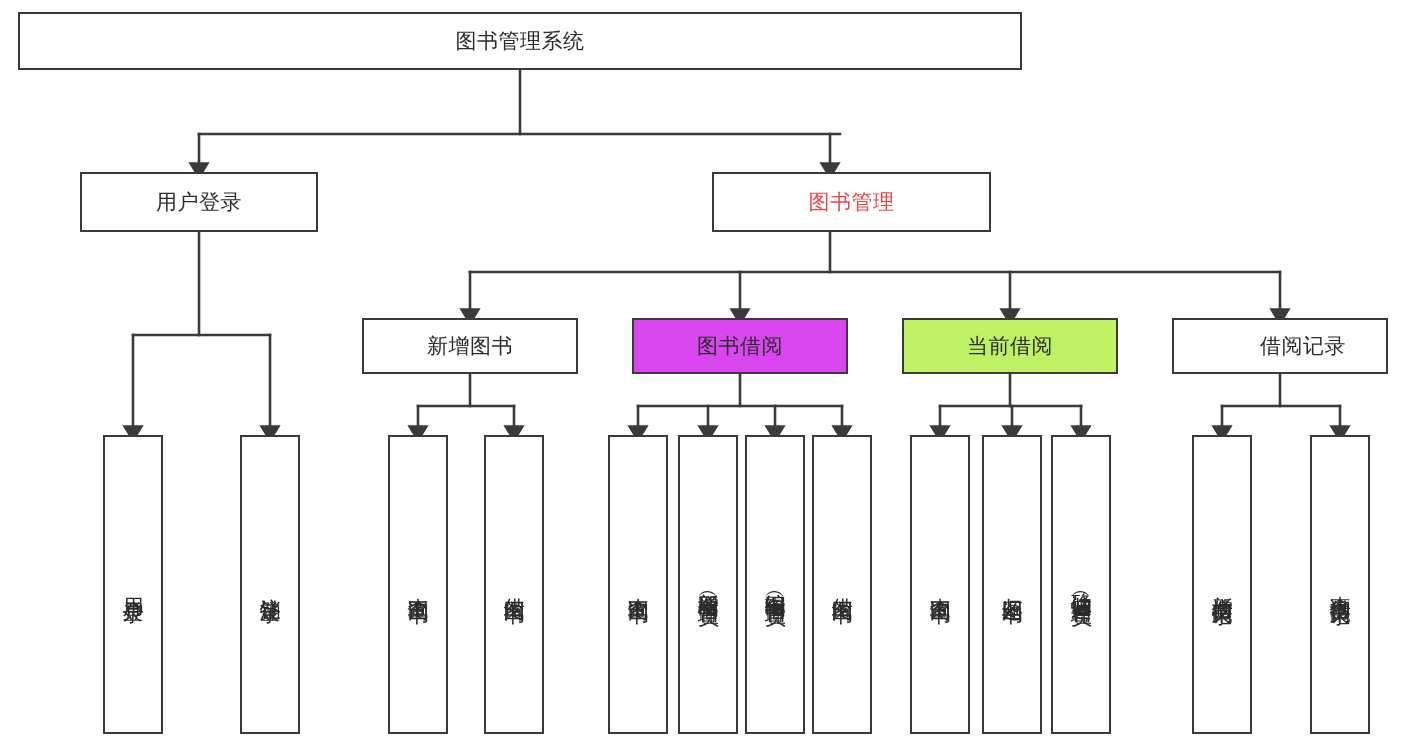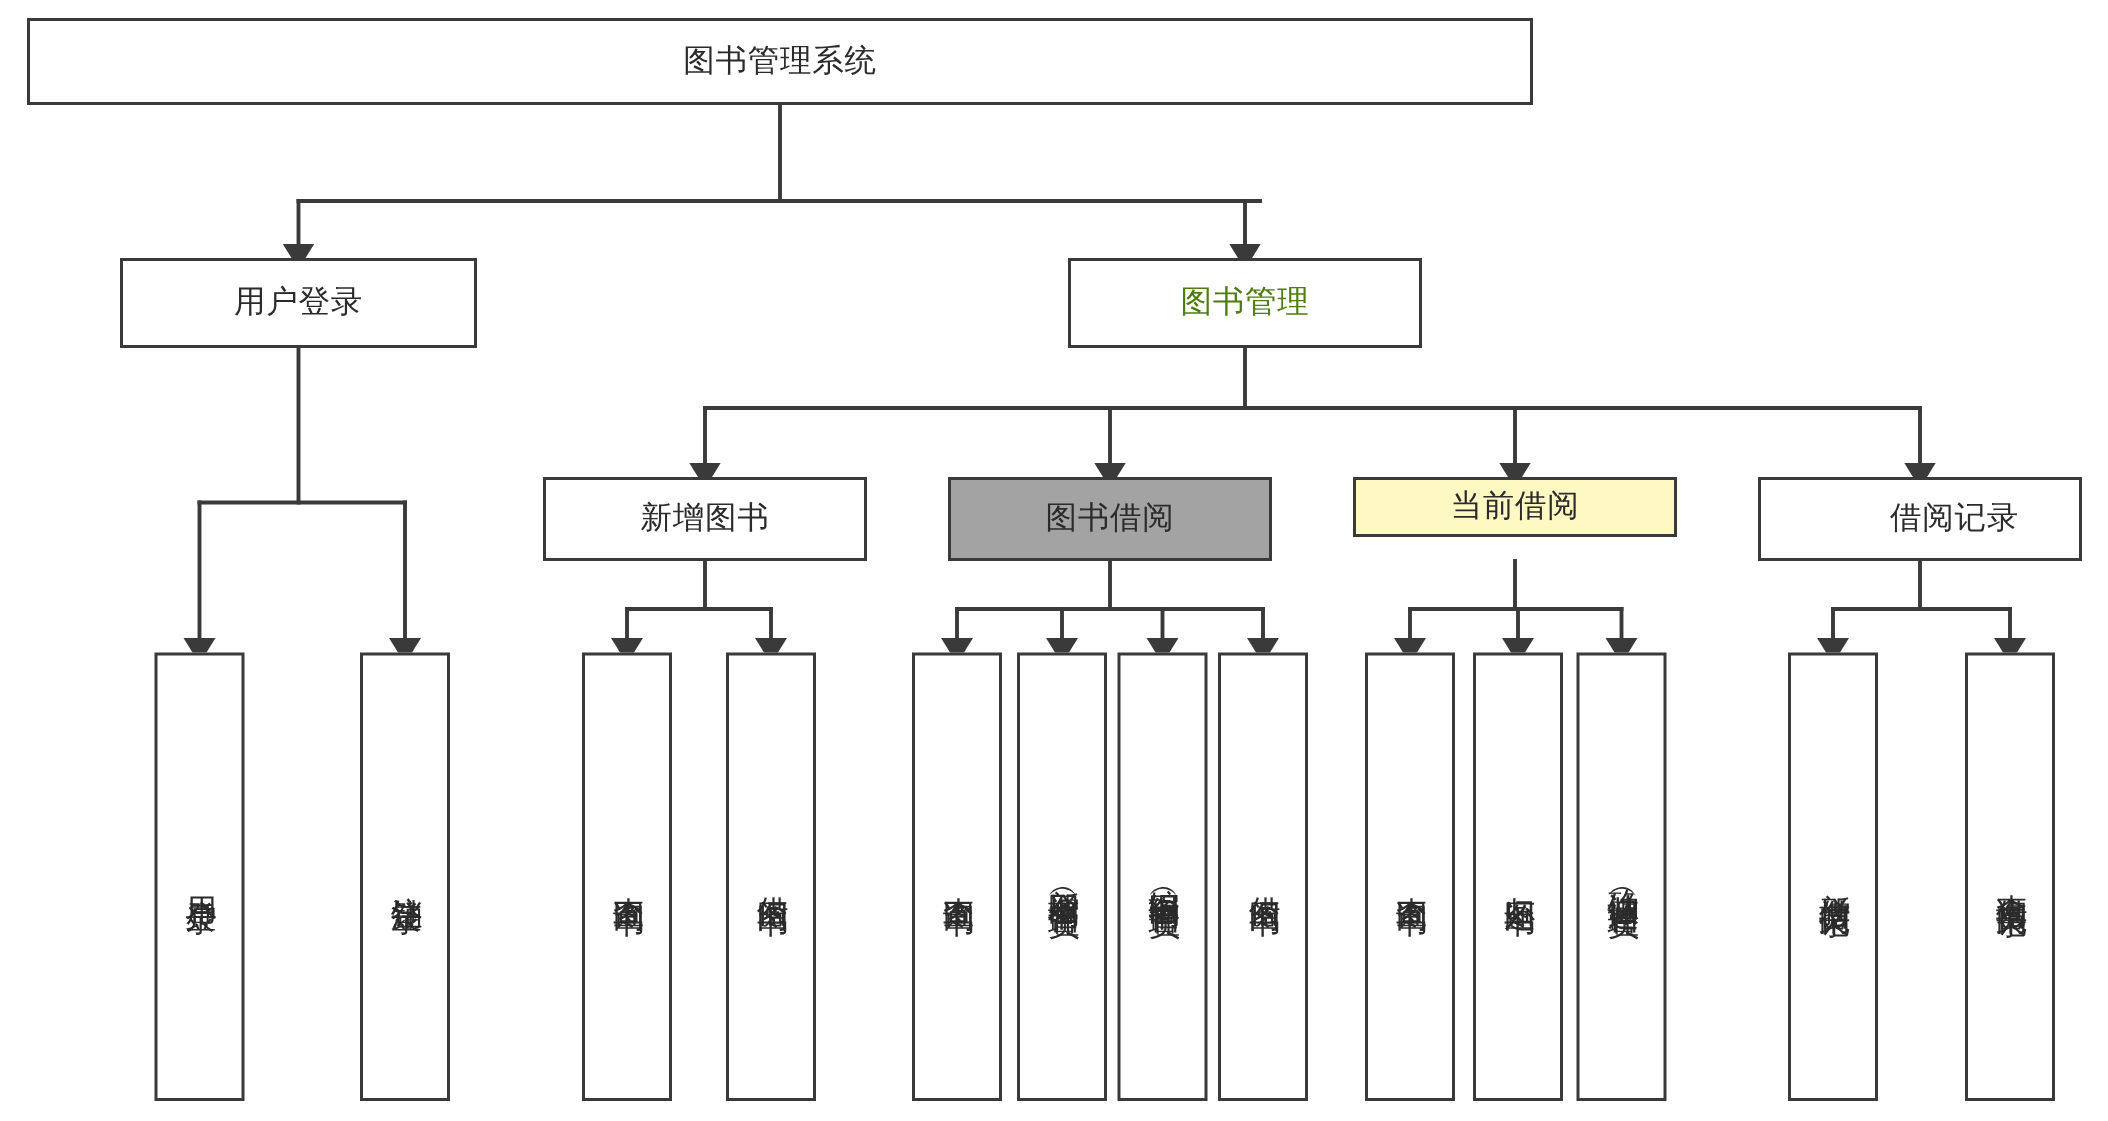--- a/index.html
+++ b/index.html
@@ -116,25 +116,25 @@
       <path d="M1280,374 L1280,406"></path>
       <path d="M1222,406 L1340,406"></path>
       <path d="M1222,406 L1222,429" marker-end="url(#arrow)"></path>
       <path d="M1340,406 L1340,429" marker-end="url(#arrow)"></path>
     </g>
   </svg>
 
   <div class="node h" style="left: 18px; top: 12px; width: 1004px; height: 58px; border-color: rgb(58, 58, 58); color: rgb(43, 43, 43); background: rgb(255, 255, 255);">图书管理系统</div>
 
   <div class="node h" style="left: 80px; top: 172px; width: 238px; height: 60px; border-color: rgb(58, 58, 58); color: rgb(43, 43, 43); background: rgb(255, 255, 255);">用户登录</div>
-  <div class="node h" style="left: 712px; top: 172px; width: 236px; height: 60px; border-color: rgb(58, 58, 58); color: #4d7c0f; background: rgb(255, 255, 255);">图书管理</div>
+  <div class="node h" style="left: 712px; top: 172px; width: 279px; height: 60px; border-color: rgb(58, 58, 58); color: #ef4444; background: rgb(255, 255, 255);">图书管理</div>
 
   <div class="node h" style="left: 362px; top: 318px; width: 216px; height: 56px; border-color: rgb(58, 58, 58); color: rgb(43, 43, 43); background: rgb(255, 255, 255);">新增图书</div>
-  <div class="node h" style="left: 632px; top: 318px; width: 216px; height: 56px; border-color: rgb(58, 58, 58); color: rgb(43, 43, 43); background: #a3a3a3;">图书借阅</div>
-  <div class="node h" style="left: 902px; top: 318px; width: 216px; height: 40px; border-color: rgb(58, 58, 58); color: rgb(43, 43, 43); background: #fef9c3;">当前借阅</div>
+  <div class="node h" style="left: 632px; top: 318px; width: 216px; height: 56px; border-color: rgb(58, 58, 58); color: rgb(43, 43, 43); background: #d946ef;">图书借阅</div>
+  <div class="node h" style="left: 902px; top: 318px; width: 216px; height: 56px; border-color: rgb(58, 58, 58); color: rgb(43, 43, 43); background: #bef264;">当前借阅</div>
   <div class="node h" style="left: 1172px; top: 318px; width: 216px; height: 56px; border-color: rgb(58, 58, 58); color: rgb(43, 43, 43); background: rgb(255, 255, 255); padding-left: 46px;">借阅记录</div>
 
   <div class="node v" style="left: 103px; top: 435px; width: 60px; height: 299px; border-color: rgb(58, 58, 58); color: rgb(43, 43, 43); background: rgb(255, 255, 255);">
       <span class="vtext">用户登录</span>
     </div>
   <div class="node v" style="left: 240px; top: 435px; width: 60px; height: 299px; border-color: rgb(58, 58, 58); color: rgb(43, 43, 43); background: rgb(255, 255, 255);">
       <span class="vtext">注销登录</span>
     </div>
   <div class="node v" style="left: 388px; top: 435px; width: 60px; height: 299px; border-color: rgb(58, 58, 58); color: rgb(43, 43, 43); background: rgb(255, 255, 255);">
       <span class="vtext">查询图书</span>

